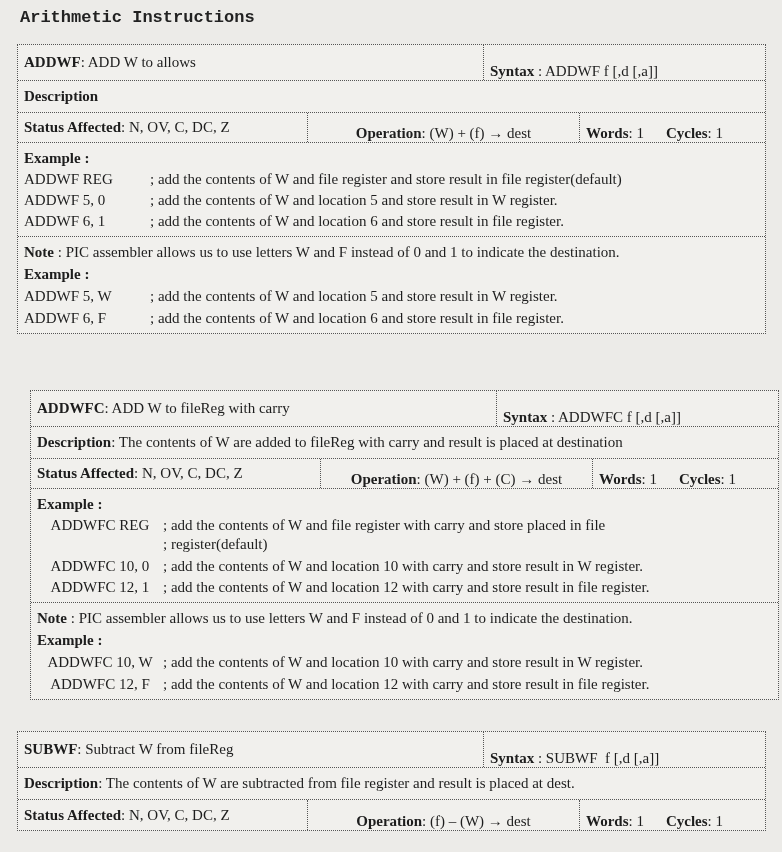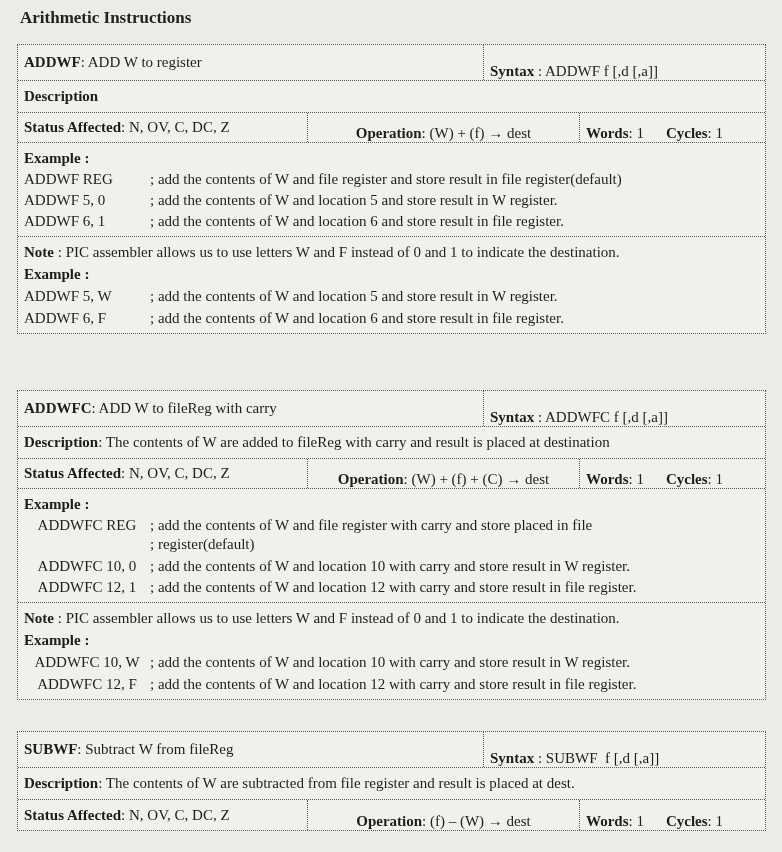--- a/index.html
+++ b/index.html
@@ -5,21 +5,21 @@
   html, body { margin: 0; padding: 0; }
   body {
     width: 782px; height: 852px; overflow: hidden;
     background: #ecebe8;
     font-family: "Liberation Serif", "DejaVu Serif", serif;
     color: #1d1d1d;
     position: relative;
   }
   .page-title {
     position: absolute; left: 20px; top: 8px;
-    font-family: Liberation Serif, serif;
+    font-family: Liberation Mono, monospace;
     font-weight: bold; font-size: 17px; color: #222;
   }
   .box {
     position: absolute; left: 17px; width: 749px;
     border: 1px dotted #555;
     background: rgba(245,244,241,0.55);
     box-sizing: border-box;
   }
   .row {
     border-bottom: 1px dotted #555;
@@ -47,21 +47,21 @@
 </style>
 </head>
 <body>
 
 <div class="page-title">Arithmetic Instructions</div>
 
 <div class="box" style="top:44px;">
   <div class="row hdr">
     <div class="cell" style="left:0;width:465px;">
       <b>ADDWF</b>
-        <span> : ADD W to register</span>
+        <span> : ADD W to allows</span>
     </div>
     <div class="cell vline" style="left:465px;right:0;">
       <b>Syntax</b>
         <span style="white-space:pre"> : ADDWF f [,d [,a]]</span>
     </div>
   </div>
   <div class="row desc">
     <div class="cell" style="left:0;right:0;">
       <b>Description</b>
     </div>
@@ -105,21 +105,21 @@
         <span class="ex-code">ADDWF 5, W</span>
         <span>; add the contents of W and location 5 and store result in W register.</span>
       </div>
     <div class="ex-line">
         <span class="ex-code">ADDWF 6, F</span>
         <span>; add the contents of W and location 6 and store result in file register.</span>
       </div>
   </div>
 </div>
 
-<div class="box" style="top:390px;">
+<div class="box" style="top:390px;margin-left:13px;">
   <div class="row hdr">
     <div class="cell" style="left:0;width:465px;">
       <b>ADDWFC</b>
         <span> : ADD W to fileReg with carry</span>
     </div>
     <div class="cell vline" style="left:465px;right:0;">
       <b>Syntax</b>
         <span style="white-space:pre"> : ADDWFC f [,d [,a]]</span>
     </div>
   </div>

